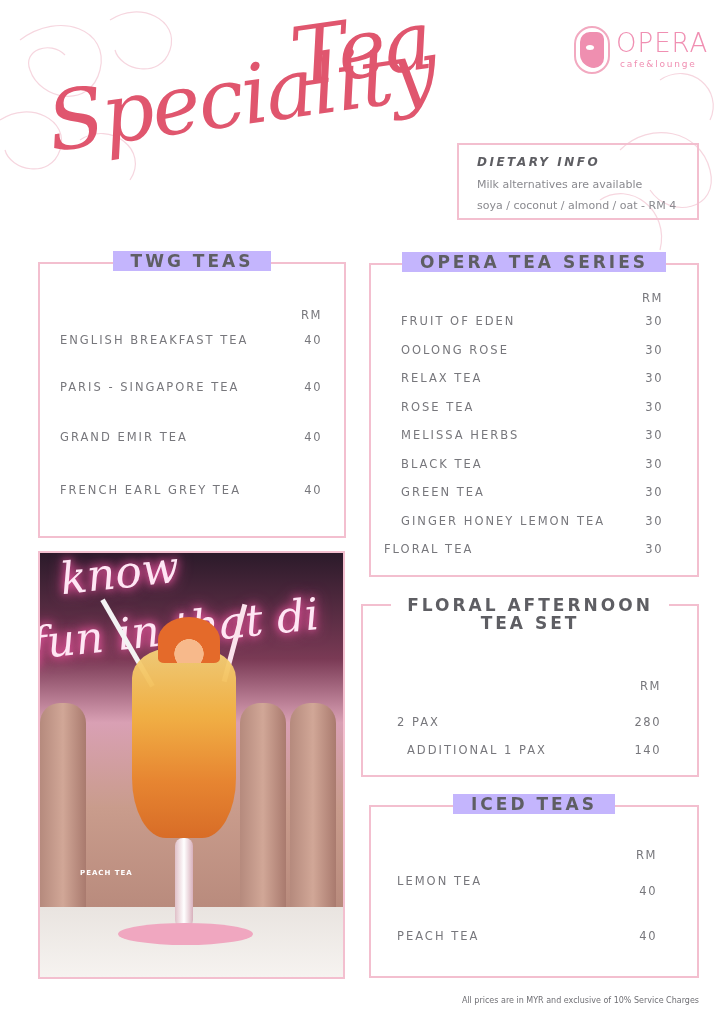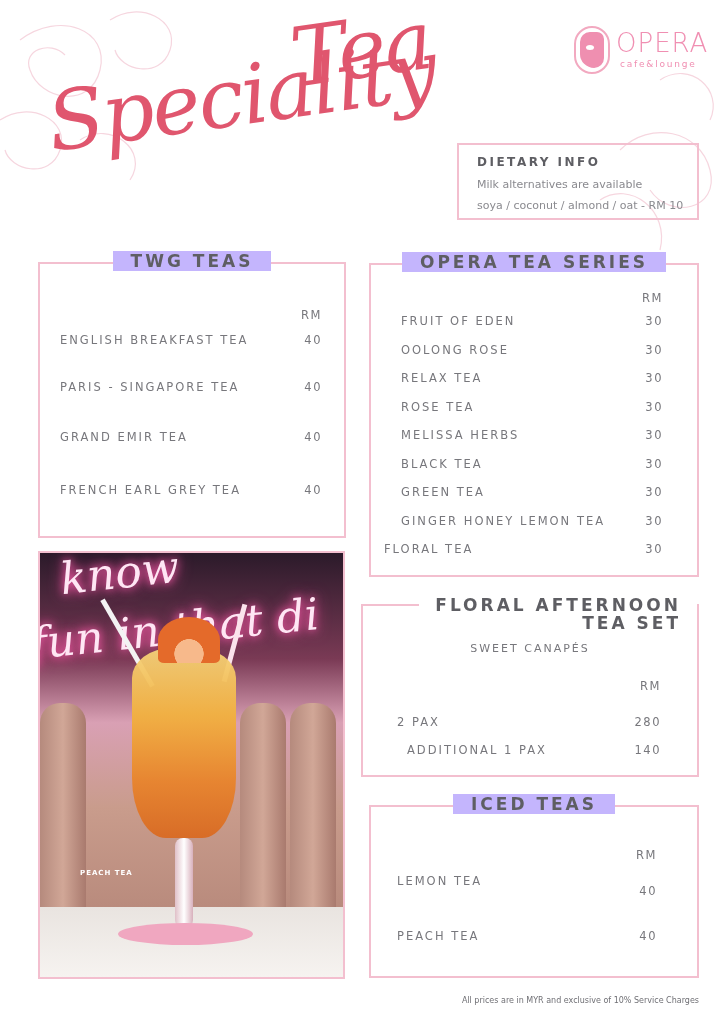--- a/index.html
+++ b/index.html
@@ -23,21 +23,21 @@
   .logo .sub { position: absolute; left: 48px; top: 35px; font-size: 9px; color: #f08fb2; letter-spacing: 1.8px; }
 
   .box { position: absolute; border: 2px solid #f3bfcf; background: transparent; }
   .box-title {
     position: absolute; top: -13px; left: 0; right: 0; text-align: center;
     font-size: 17px; font-weight: bold; letter-spacing: 3px; color: #5e5e63;
   }
   .box-title span { background: #c4b5fd; padding: 0 18px; }
 
   .dietary { left: 457px; top: 143px; width: 242px; height: 77px; }
-  .dietary .h { position: absolute; left: 18px; top: 10px; font-size: 12px; font-weight: bold; letter-spacing: 2.5px; color: #5e5e63; }
+  .dietary .h { position: absolute; left: 18px; top: 10px; font-size: 12px; font-weight: bold; letter-spacing: 2.5px; color: #5e5e63; font-style: italic; }
   .dietary .l1 { position: absolute; left: 18px; top: 33px; font-size: 11px; color: #8a8a8f; }
   .dietary .l2 { position: absolute; left: 18px; top: 54px; font-size: 11px; color: #8a8a8f; }
 
   .row { position: absolute; font-size: 11.5px; letter-spacing: 2px; color: #77777c; white-space: nowrap; }
   .price { position: absolute; font-size: 11.5px; letter-spacing: 1.5px; color: #77777c; text-align: right; }
 
   .photo { position: absolute; left: 38px; top: 551px; width: 307px; height: 428px; border: 2px solid #f3bfcf; overflow: hidden; background: #3a2530; }
   .photo .bg1 { position: absolute; inset: 0; background: linear-gradient(180deg, #2b1a2a 0%, #7a3a55 25%, #d9a0b4 40%, #c99c8c 60%, #b88a7c 85%, #e8e2de 100%); }
   .photo .neon { position: absolute; color: #ffe6f4; font-family: "DejaVu Serif", serif; font-style: italic; font-size: 44px; text-shadow: 0 0 8px #ff5fb0, 0 0 16px #ff4fa0; white-space: nowrap; }
   .photo .booth { position: absolute; top: 150px; width: 46px; height: 230px; background: linear-gradient(90deg, #b58a7d, #d1a797 50%, #a97a6e); border-radius: 20px 20px 0 0; }
@@ -81,21 +81,21 @@
       <div class="face"></div>
       <div class="eye"></div>
     </div>
   <div class="name">OPERA</div>
   <div class="sub">cafe&amp;lounge</div>
 </div>
 
 <div class="box dietary">
   <div class="h">DIETARY INFO</div>
   <div class="l1">Milk alternatives are available</div>
-  <div class="l2">soya / coconut / almond / oat - RM 10</div>
+  <div class="l2">soya / coconut / almond / oat - RM 4</div>
 </div>
 
 <div class="box" style="left:38px;top:262px;width:308px;height:276px;">
   <div class="box-title"><span>TWG TEAS</span></div>
   <div class="price" style="right:22px;top:44px">RM</div>
   <div class="row" style="left:20px;top:69px">ENGLISH BREAKFAST TEA</div>
   <div class="price" style="right:22px;top:69px">40</div>
   <div class="row" style="left:20px;top:116px">PARIS - SINGAPORE TEA</div>
   <div class="price" style="right:22px;top:116px">40</div>
   <div class="row" style="left:20px;top:166px">GRAND EMIR TEA</div>
@@ -121,28 +121,27 @@
   <div class="price" style="right:34px;top:192px">30</div>
   <div class="row" style="left:30px;top:220px">GREEN TEA</div>
   <div class="price" style="right:34px;top:220px">30</div>
   <div class="row" style="left:30px;top:249px">GINGER HONEY LEMON TEA</div>
   <div class="price" style="right:34px;top:249px">30</div>
   <div class="row" style="left:13px;top:277px">FLORAL TEA</div>
   <div class="price" style="right:34px;top:277px">30</div>
 </div>
 
 <div class="box" style="left:361px;top:604px;width:338px;height:173px;">
-  <div style="position:absolute;top:-10px;left:0;right:0;text-align:right;">
+  <div style="position:absolute;top:-10px;left:0;right:0;text-align:center;">
     <div style="display:inline-block;background:#fff;padding:0 16px;font-size:17px;font-weight:bold;letter-spacing:3px;color:#5e5e63;line-height:18px;">
       <div>FLORAL AFTERNOON</div>
       <div>TEA SET</div>
     </div>
   </div>
   <div style="position:absolute;top:36px;left:0;right:0;text-align:center;font-size:11px;letter-spacing:2px;color:#77777c;line-height:14px;">
-    <div>SWEET CANAPÉS</div>
   </div>
   <div class="price" style="right:36px;top:73px">RM</div>
   <div class="row" style="left:34px;top:109px">2 PAX</div>
   <div class="price" style="right:36px;top:109px">280</div>
   <div class="row" style="left:44px;top:137px">ADDITIONAL 1 PAX</div>
   <div class="price" style="right:36px;top:137px">140</div>
 </div>
 
 <div class="box" style="left:369px;top:805px;width:330px;height:173px;">
   <div class="box-title"><span>ICED TEAS</span></div>

